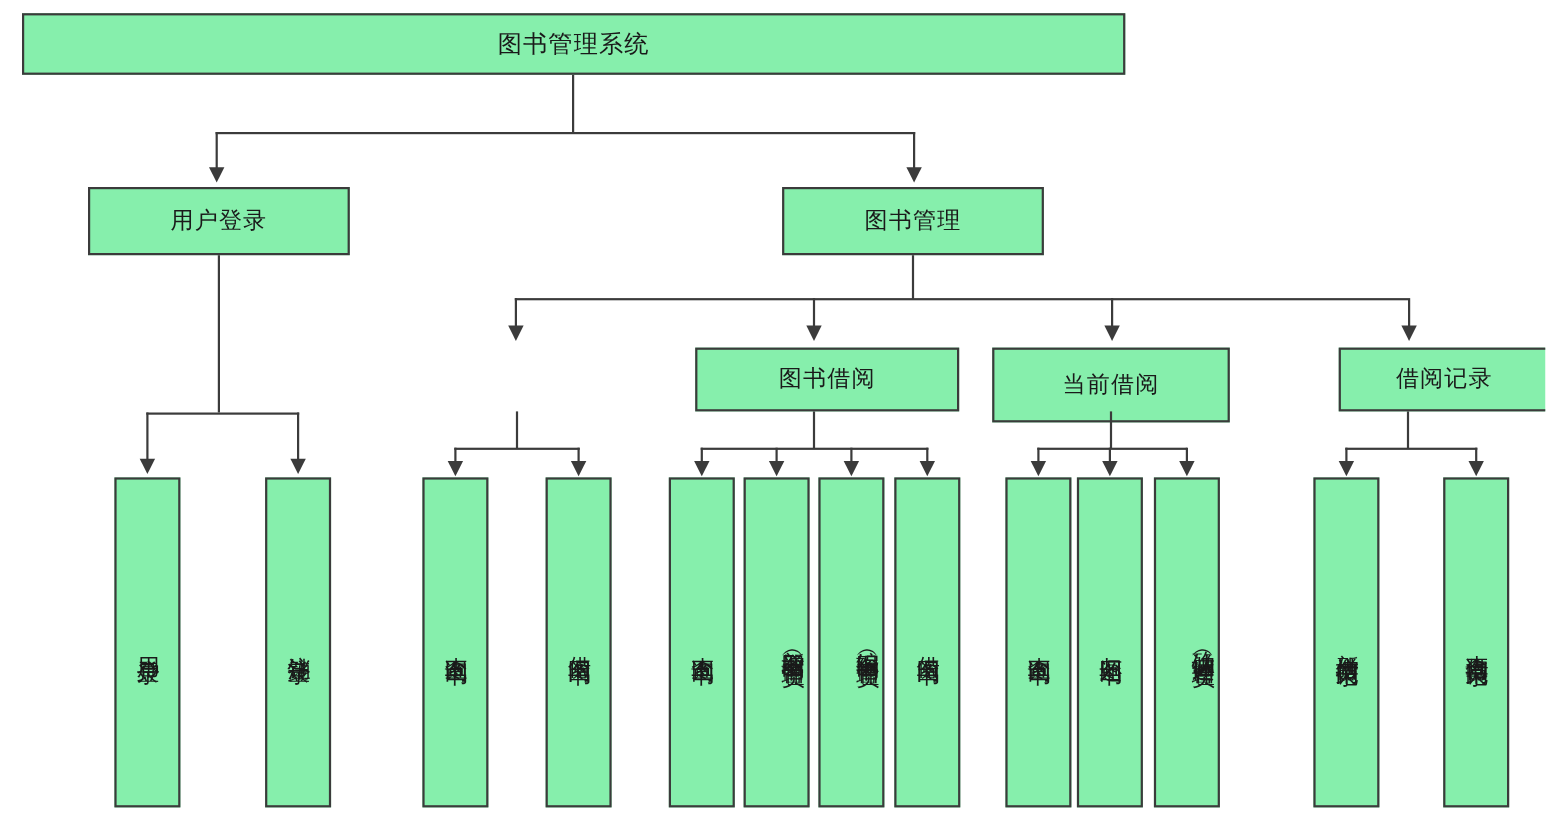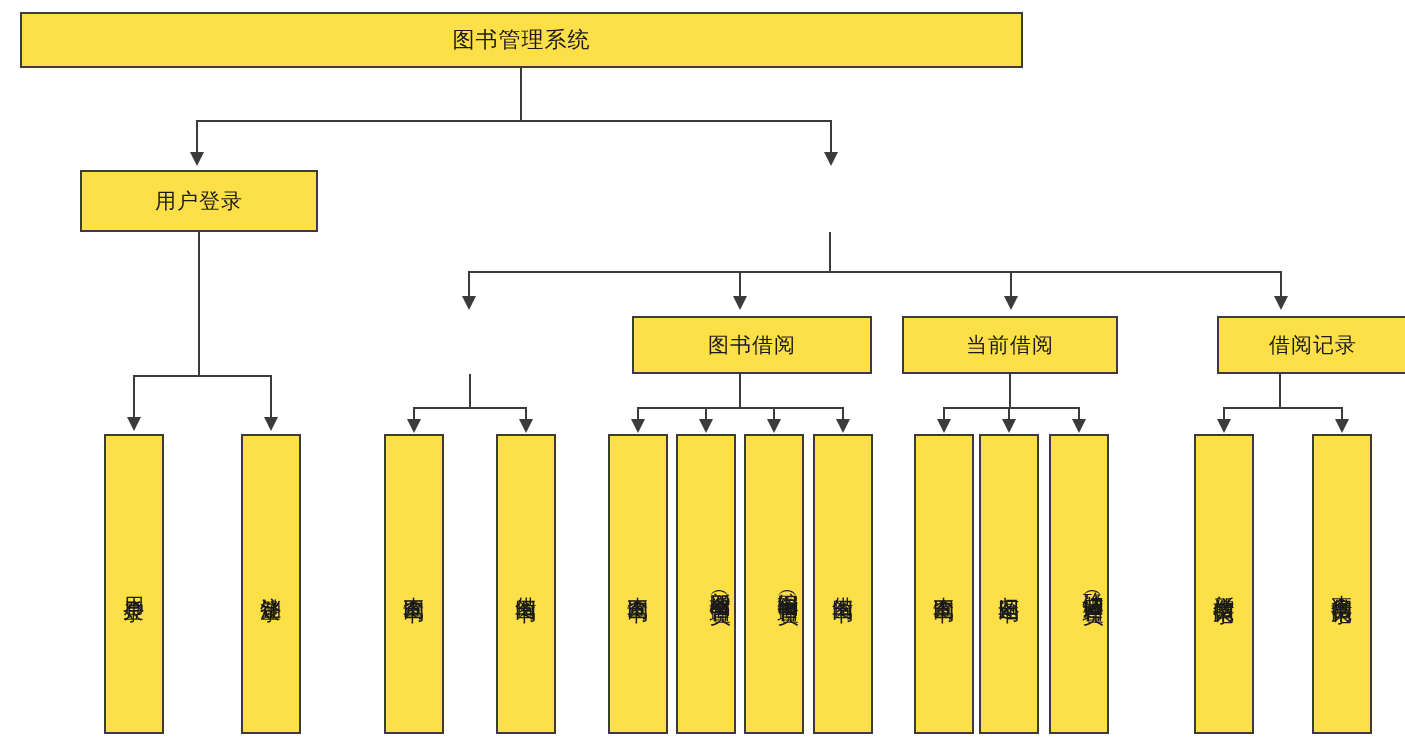--- a/index.html
+++ b/index.html
@@ -14,21 +14,21 @@
     position: relative;
     width: 1405px;
     height: 747px;
     background: #ffffff;
     overflow: hidden;
   }
   .node {
     position: absolute;
     box-sizing: border-box;
     border: 2px solid #3b3b3b;
-    background: #fde047;
+    background: #86efac;
     display: flex;
     align-items: center;
     justify-content: center;
     color: #1a1a1a;
   }
   .node-h {
     font-size: 21px;
     letter-spacing: 1px;
     line-height: 1.2;
   }
@@ -93,20 +93,23 @@
 
   <div class="edge edge-v" style="left:196px; top:120px; width:2px; height:34px;"></div>
   <div class="arrow" style="left:190px; top:152px;"></div>
 
   <div class="edge edge-v" style="left:830px; top:120px; width:2px; height:34px;"></div>
   <div class="arrow" style="left:824px; top:152px;"></div>
 
   <div class="node node-h" style="left:80px; top:170px; width:238px; height:62px;">
     <span>用户登录</span>
   </div>
+  <div class="node node-h" style="left:711px; top:170px; width:238px; height:62px;">
+    <span>图书管理</span>
+  </div>
 
   <div class="edge edge-v" style="left:198px; top:232px; width:2px; height:143px;"></div>
   <div class="edge edge-h" style="left:133px; top:375px; width:139px; height:2px;"></div>
   <div class="edge edge-v" style="left:133px; top:375px; width:2px; height:44px;"></div>
   <div class="arrow" style="left:127px; top:417px;"></div>
   <div class="edge edge-v" style="left:270px; top:375px; width:2px; height:44px;"></div>
   <div class="arrow" style="left:264px; top:417px;"></div>
 
   <div class="edge edge-v" style="left:829px; top:232px; width:2px; height:40px;"></div>
   <div class="edge edge-h" style="left:468px; top:271px; width:812px; height:2px;"></div>
@@ -119,21 +122,21 @@
 
   <div class="edge edge-v" style="left:1010px; top:271px; width:2px; height:27px;"></div>
   <div class="arrow" style="left:1004px; top:296px;"></div>
 
   <div class="edge edge-v" style="left:1280px; top:271px; width:2px; height:27px;"></div>
   <div class="arrow" style="left:1274px; top:296px;"></div>
 
   <div class="node node-h" style="left:632px; top:316px; width:240px; height:58px;">
     <span>图书借阅</span>
   </div>
-  <div class="node node-h" style="left:902px; top:316px; width:216px; height:58px;">
+  <div class="node node-h" style="left:902px; top:316px; width:216px; height:68px;">
     <span>当前借阅</span>
   </div>
   <div class="node node-h" style="left:1217px; top:316px; width:192px; height:58px;">
     <span>借阅记录</span>
   </div>
 
   <div class="edge edge-v" style="left:469px; top:374px; width:2px; height:34px;"></div>
   <div class="edge edge-h" style="left:413px; top:407px; width:114px; height:2px;"></div>
   <div class="edge edge-v" style="left:413px; top:407px; width:2px; height:14px;"></div>
   <div class="arrow" style="left:407px; top:419px;"></div>

